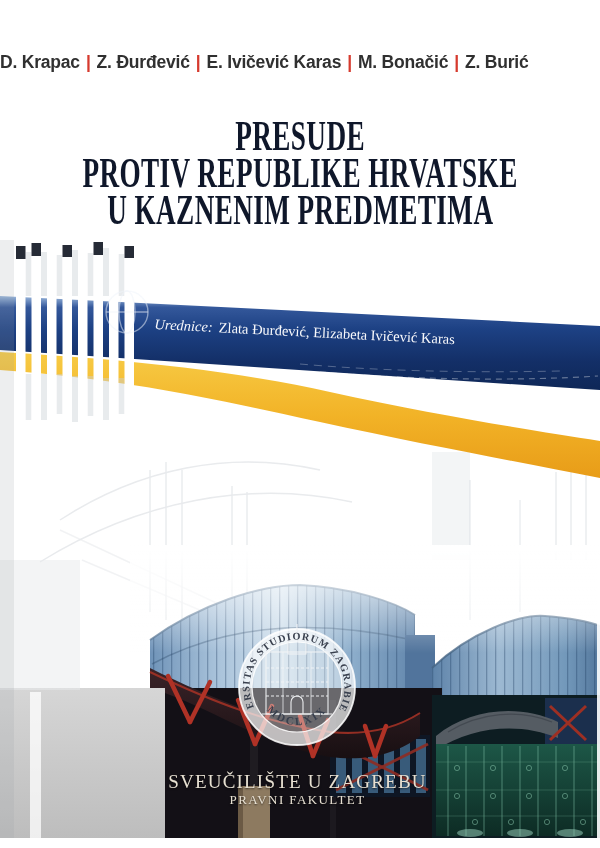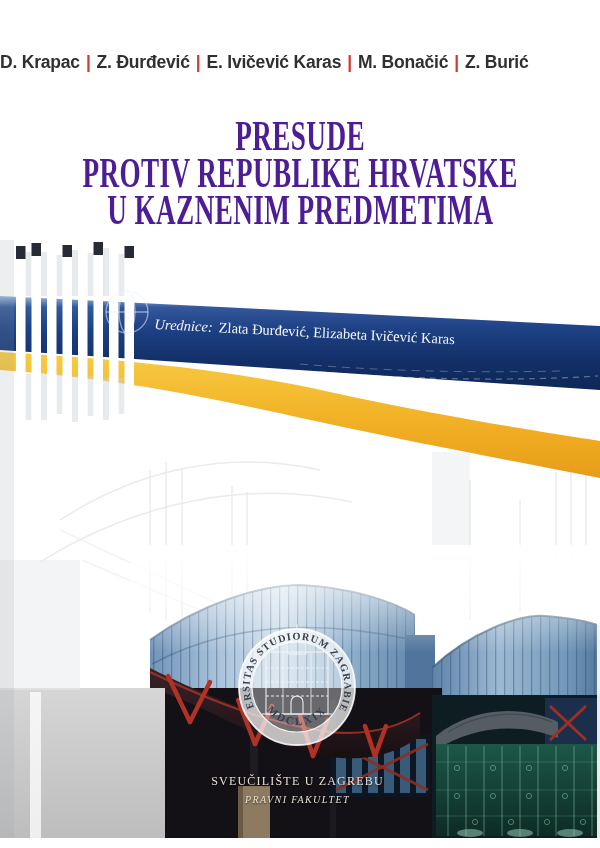--- a/index.html
+++ b/index.html
@@ -6,33 +6,33 @@
   .cover{position:relative;width:600px;height:848px;background:#ffffff;overflow:hidden;
          font-family:"Liberation Serif",serif;}
   .art{position:absolute;left:0;top:0;z-index:1;}
   .txt{position:absolute;z-index:5;}
 
   .authors{top:52px;left:0;width:475px;text-align:center;
            font-family:"Liberation Sans",sans-serif;font-weight:700;
            font-size:17.5px;color:#303030;letter-spacing:-0.2px;white-space:nowrap;}
   .authors .sep{color:#d63a2e;margin:0 6px;}
 
-  .title{top:118px;left:0;width:600px;text-align:center;color:#4c1d95;font-weight:700;}
+  .title{top:118px;left:0;width:600px;text-align:center;color:#0f172a;font-weight:700;}
   .title-line{height:37px;line-height:37px;}
   .title-line span{display:inline-block;font-size:34px;letter-spacing:0.5px;
                    transform:scale(0.8,1.22);transform-origin:50% 55%;white-space:nowrap;}
 
   .editors{left:155px;top:316px;transform:rotate(2.9deg);transform-origin:left top;
            color:#f7f8fb;font-size:14.5px;white-space:nowrap;}
   .editors .lbl{font-style:italic;margin-right:6px;}
 
   .publisher{left:140px;top:772px;width:315px;text-align:center;color:#e7e0d2;
              text-shadow:0 1px 2px rgba(0,0,0,0.6);}
-  .publisher .p1{font-size:12px;letter-spacing:1.2px;line-height:19px;}
-  .publisher .p2{font-size:10px;letter-spacing:1.4px;line-height:17px;font-style:italic;}
+  .publisher .p1{font-size:19px;letter-spacing:1.2px;line-height:19px;}
+  .publisher .p2{font-size:13px;letter-spacing:1.4px;line-height:17px;}
 </style>
 </head>
 <body>
 
 <div class="cover">
 
   <svg class="art" width="600" height="848" viewBox="0 0 600 848">
     <defs>
       <linearGradient id="bandG" x1="0" y1="0" x2="0" y2="1">
         <stop offset="0" stop-color="#9db9dd"></stop>

